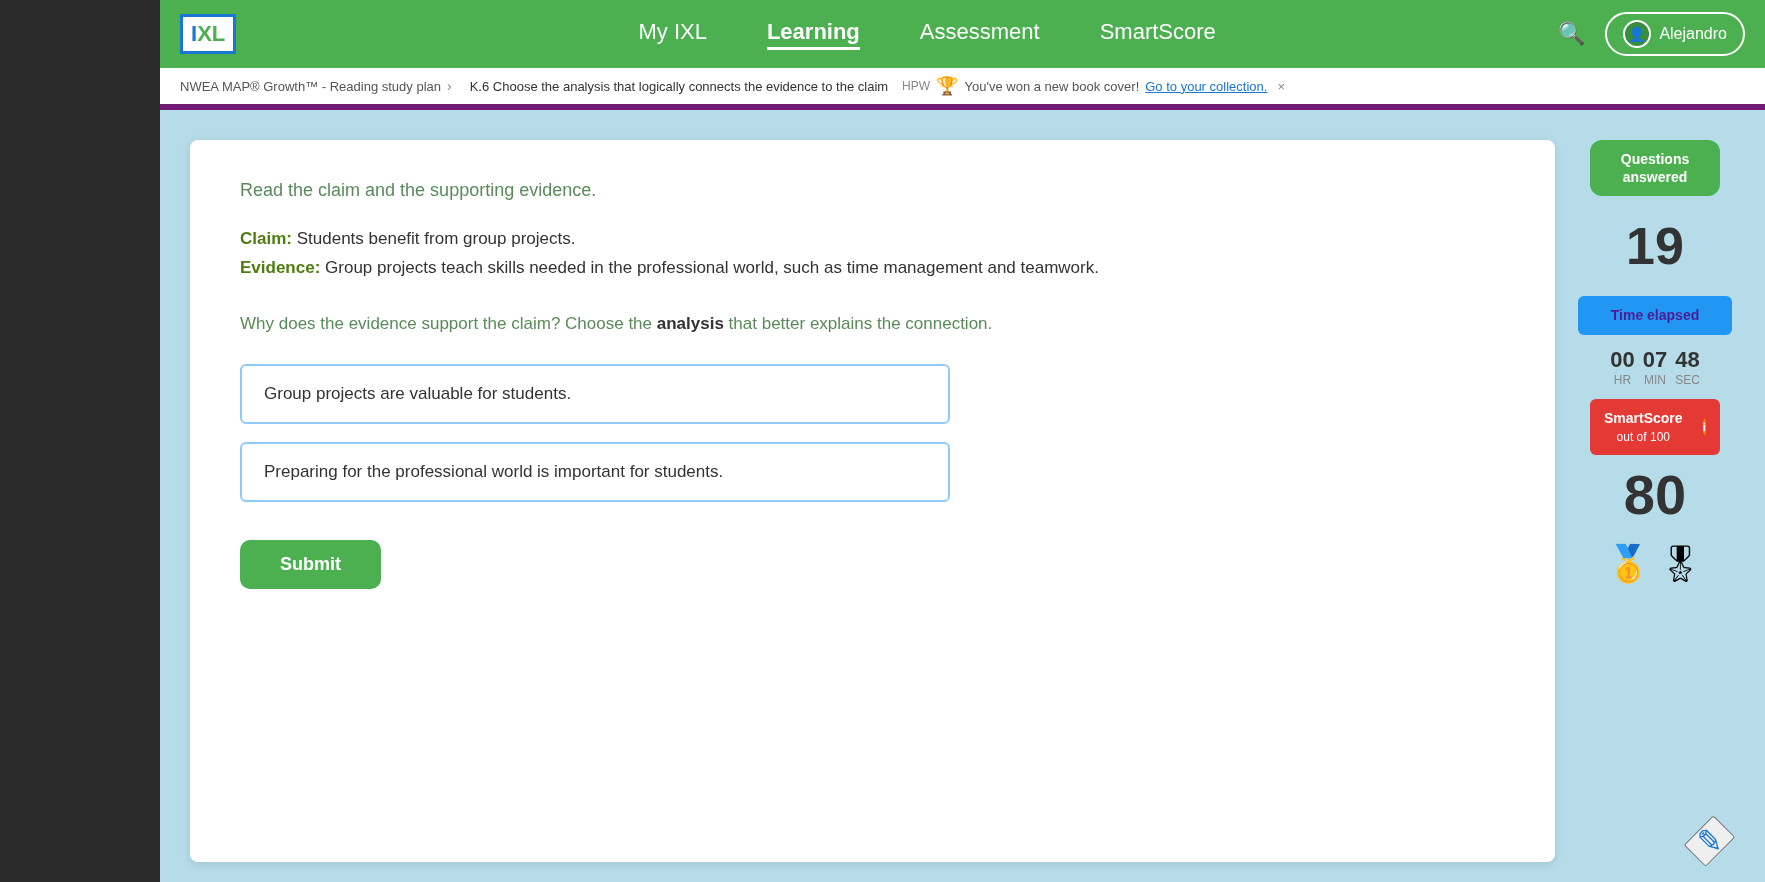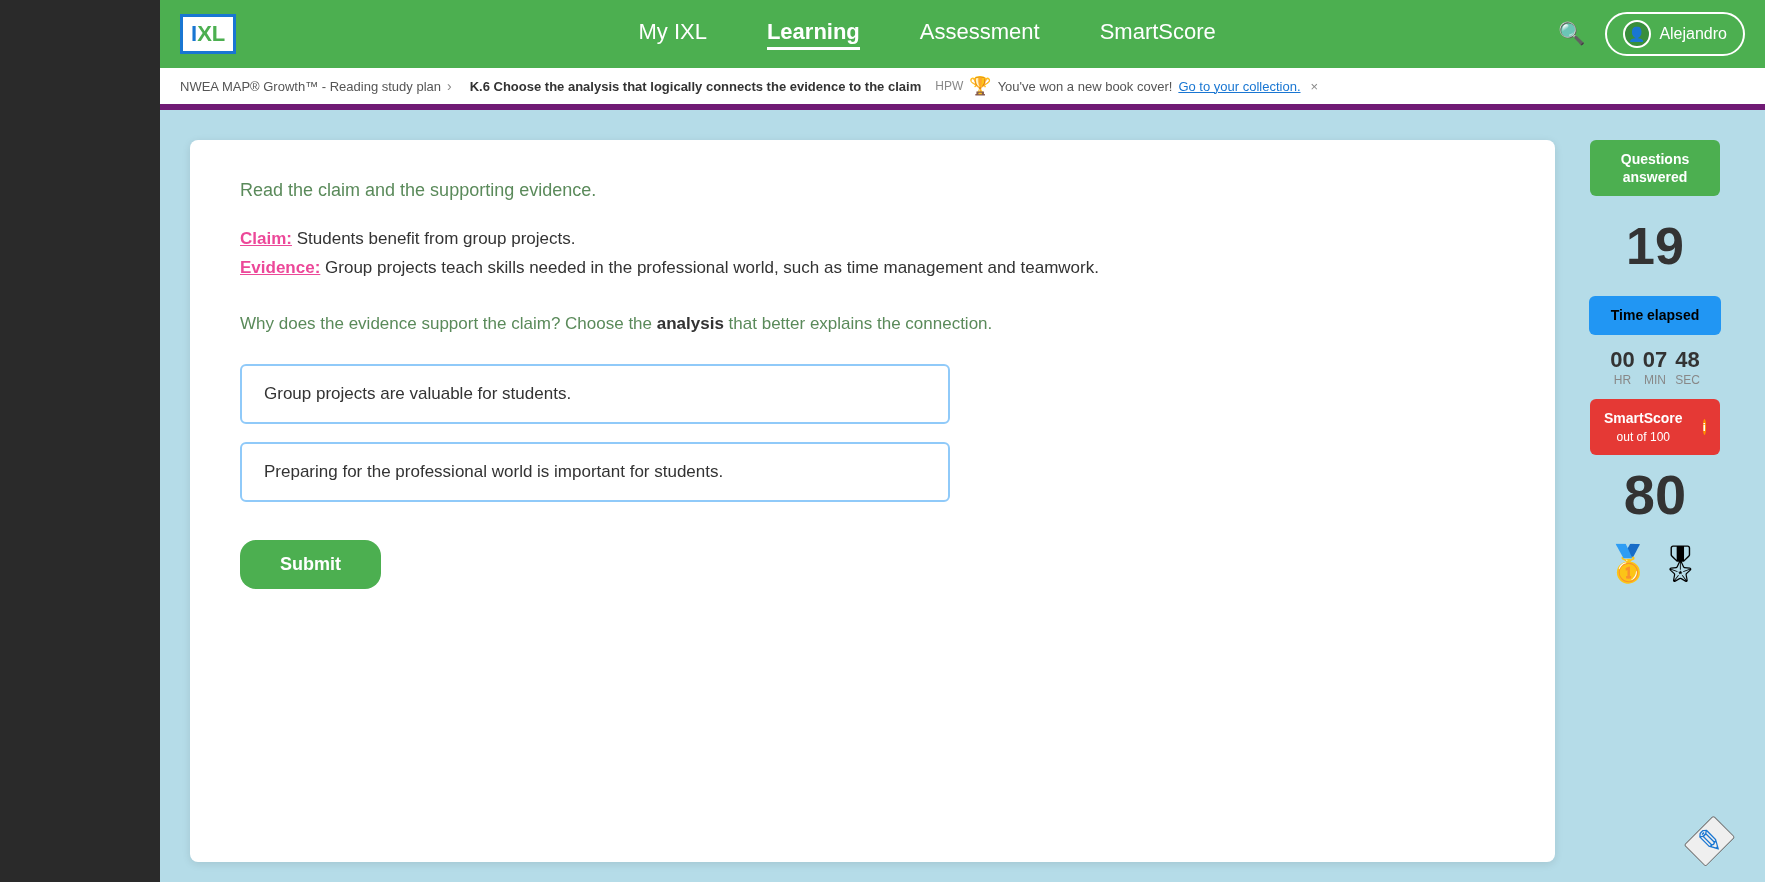--- a/index.html
+++ b/index.html
@@ -134,21 +134,21 @@
     .breadcrumb-link {
       color: #555;
       cursor: pointer;
     }
     .breadcrumb-sep {
       color: #888;
       font-size: 14px;
     }
     .breadcrumb-current {
       color: #333;
-      font-weight: 700;
+      font-weight: 400;
       padding-left: 12px;
     }
     .breadcrumb-hpw {
       color: #888;
       margin-left: 8px;
       font-size: 12px;
     }
     .breadcrumb-trophy {
       color: #1976d2;
       font-size: 18px;
@@ -192,22 +192,21 @@
     }
 
     .claim-block {
       margin-bottom: 28px;
       line-height: 1.7;
       font-size: 17px;
       color: #333;
     }
     .claim-label {
       font-weight: 700;
-      color: #ec4899;
-      text-decoration: underline;
+      color: #4d7c0f;
     }
 
     .question-prompt {
       font-size: 17px;
       color: #5a8a5a;
       margin-bottom: 28px;
       line-height: 1.5;
     }
     .question-prompt strong {
       font-weight: 900;
@@ -223,71 +222,71 @@
       margin-bottom: 18px;
       cursor: pointer;
       background: white;
       width: 710px;
     }
 
     .submit-btn {
       background: #4caf50;
       color: white;
       border: none;
-      border-radius: 16px;
+      border-radius: 10px;
       padding: 14px 40px;
       font-size: 18px;
       font-weight: 600;
       cursor: pointer;
       margin-top: 20px;
     }
 
     
     .sidebar {
       width: 160px;
       display: flex;
       flex-direction: column;
       align-items: center;
       gap: 8px;
       padding-top: 0;
     }
 
     .questions-answered-btn {
       background: #4caf50;
       color: white;
+      border: none;
+      border-radius: 12px;
+      padding: 10px 14px;
+      font-size: 14px;
+      font-weight: 600;
+      text-align: center;
+      cursor: pointer;
+      width: 130px;
+      line-height: 1.3;
+    }
+
+    .questions-count {
+      font-size: 52px;
+      font-weight: 700;
+      color: #333;
+      line-height: 1;
+      margin: 16px 0;
+    }
+
+    .time-elapsed-btn {
+      background: #2196f3;
+      color: #4c1d95;
       border: none;
       border-radius: 6px;
       padding: 10px 14px;
       font-size: 14px;
       font-weight: 600;
       text-align: center;
       cursor: pointer;
-      width: 130px;
-      line-height: 1.3;
-    }
-
-    .questions-count {
-      font-size: 52px;
-      font-weight: 700;
-      color: #333;
-      line-height: 1;
-      margin: 16px 0;
-    }
-
-    .time-elapsed-btn {
-      background: #2196f3;
-      color: #000000;
-      border: none;
-      border-radius: 6px;
-      padding: 10px 14px;
-      font-size: 14px;
-      font-weight: 600;
-      text-align: center;
-      cursor: pointer;
-      width: 132px;
+      width: 154px;
       line-height: 1.3;
     }
 
     .timer-display {
       display: flex;
       gap: 8px;
       align-items: flex-end;
       margin: 4px 0;
     }
     .timer-unit {

